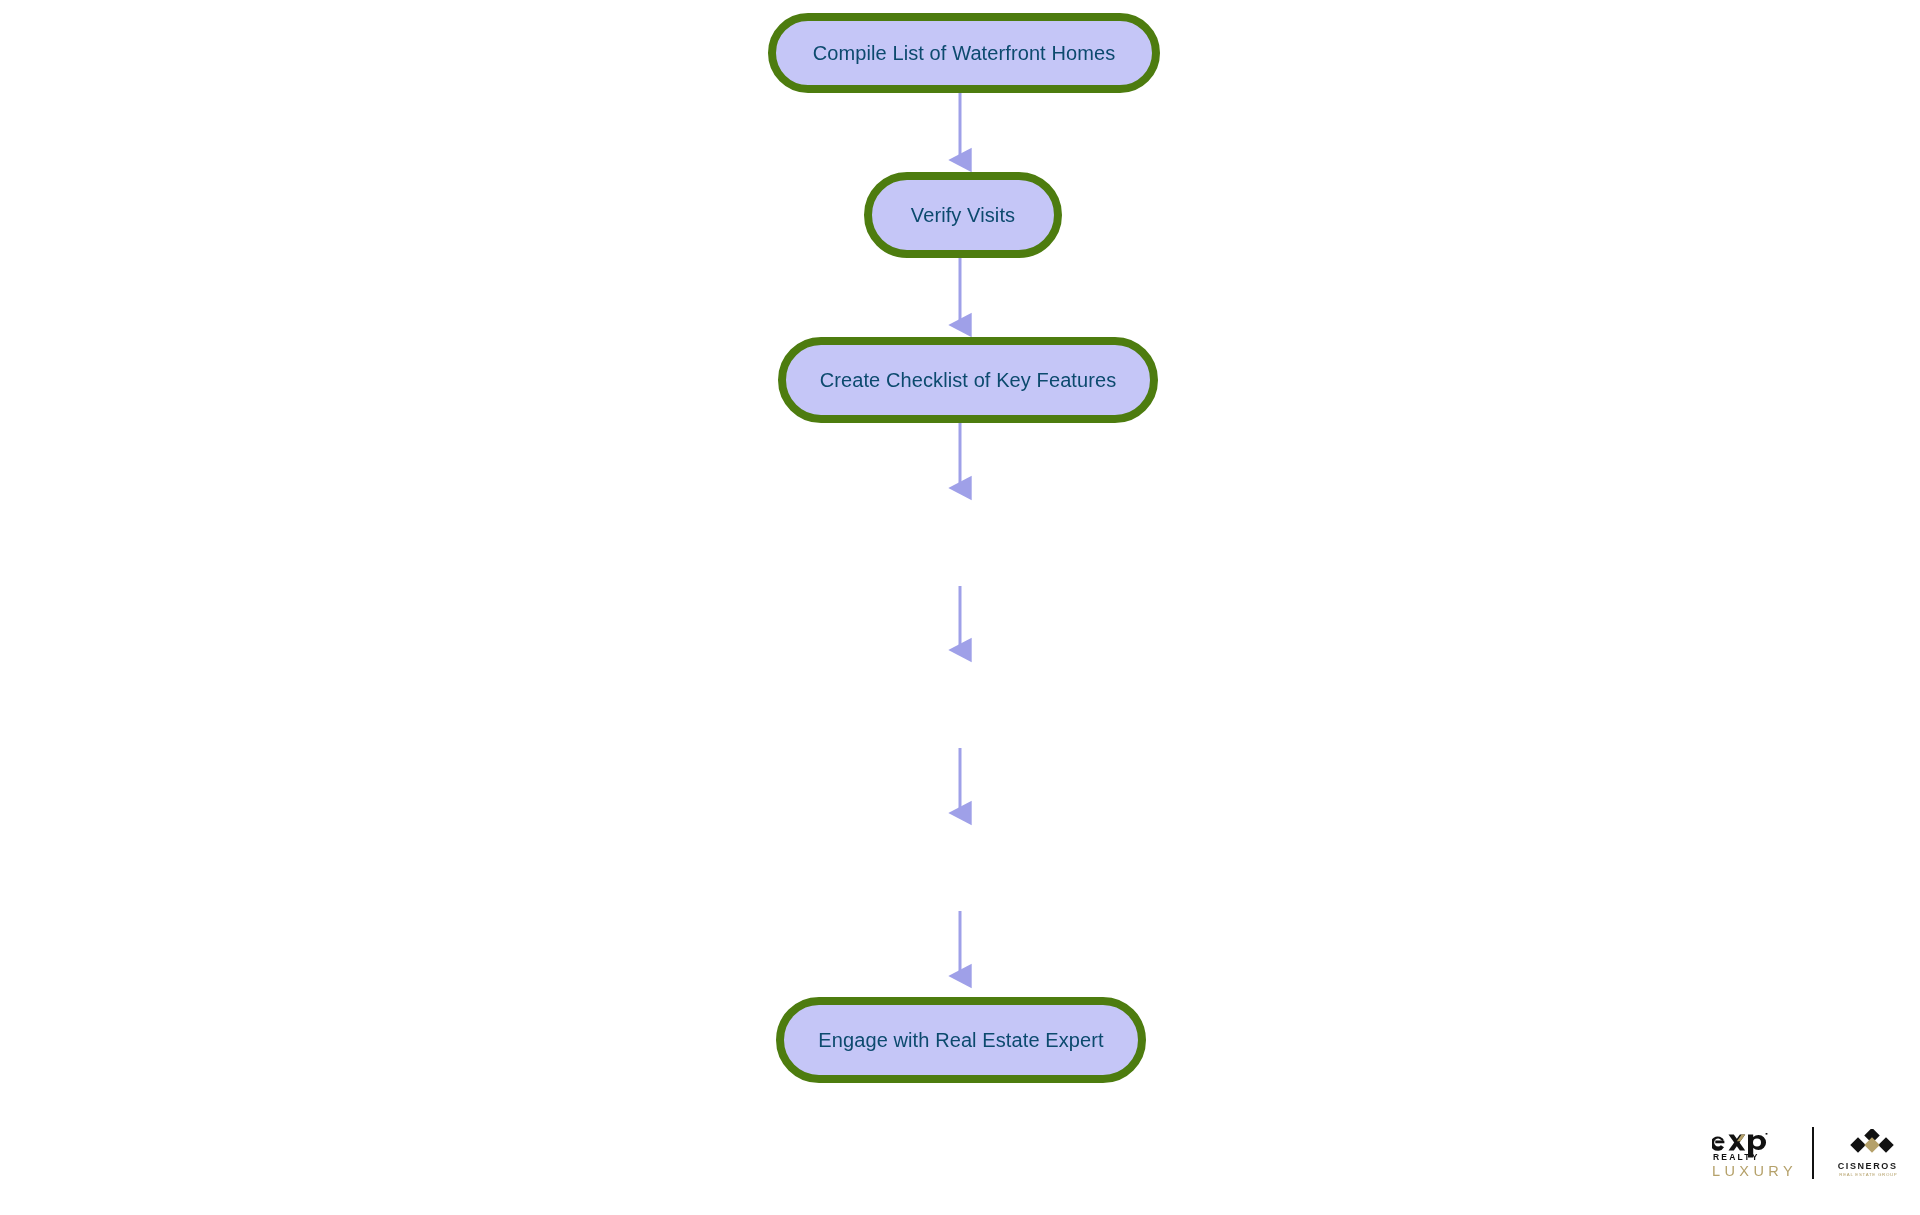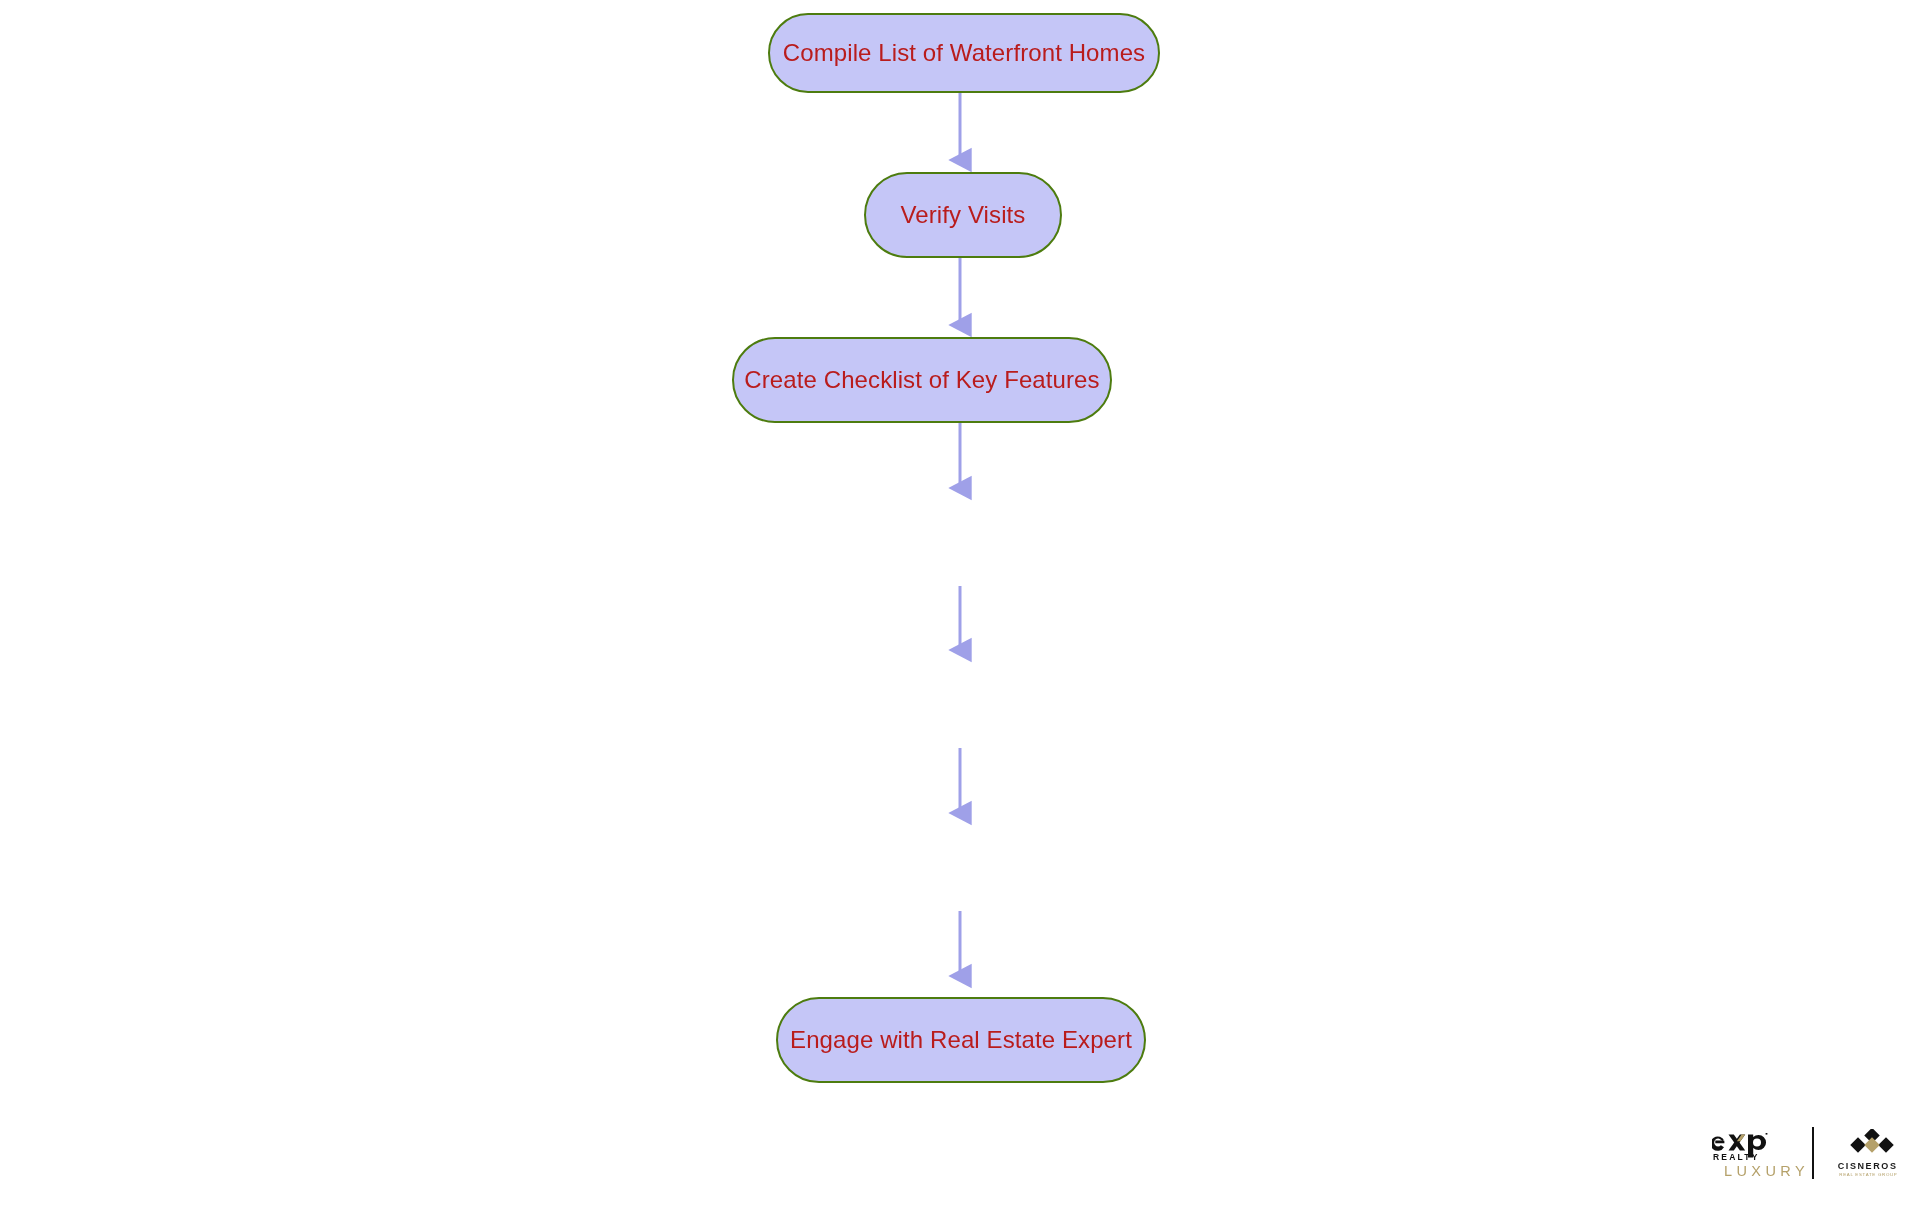--- a/index.html
+++ b/index.html
@@ -21,28 +21,28 @@
     inset: 0;
     width: 1920px;
     height: 1215px;
   }
 
   
   .node {
     position: absolute;
     box-sizing: border-box;
     background: #c5c6f7;
-    border: 2px solid #4d7c0f;
+    border: 8px solid #4d7c0f;
     border-radius: 48px;
     display: flex;
     align-items: center;
     justify-content: center;
     text-align: center;
-    color: #b91c1c;
-    font-size: 24px;
+    color: #0c4a6e;
+    font-size: 20px;
     font-weight: 400;
     letter-spacing: 0.1px;
     line-height: 1.2;
     white-space: nowrap;
     user-select: none;
   }
 
   
   #connectors {
     position: absolute;
@@ -83,21 +83,21 @@
     color: #111111;
     margin-top: -6px;
     margin-left: 1px;
   }
   .exp-luxury {
     font-size: 14.5px;
     letter-spacing: 4.4px;
     font-weight: 400;
     color: #b5a16a;
     margin-top: 1px;
-    margin-left: 12px;
+    margin-left: 0px;
   }
   .logo-divider {
     width: 1.5px;
     height: 52px;
     background: #111111;
     flex: 0 0 auto;
   }
   #cisneros-logo {
     display: flex;
     flex-direction: column;
@@ -143,21 +143,21 @@
   </svg>
 
   <div class="node" style="left:768px; top:13px; width:392px; height:80px;">
     <span>Compile List of Waterfront Homes</span>
   </div>
 
   <div class="node" style="left:864px; top:172px; width:198px; height:86px;">
     <span>Verify Visits</span>
   </div>
 
-  <div class="node" style="left:732px; top:337px; width:380px; height:86px;">
+  <div class="node" style="left:778px; top:337px; width:380px; height:86px;">
     <span>Create Checklist of Key Features</span>
   </div>
 
 
 
 
   <div class="node" style="left:776px; top:988px; width:370px; height:86px;margin-top:9px;">
     <span>Engage with Real Estate Expert</span>
   </div>
 

